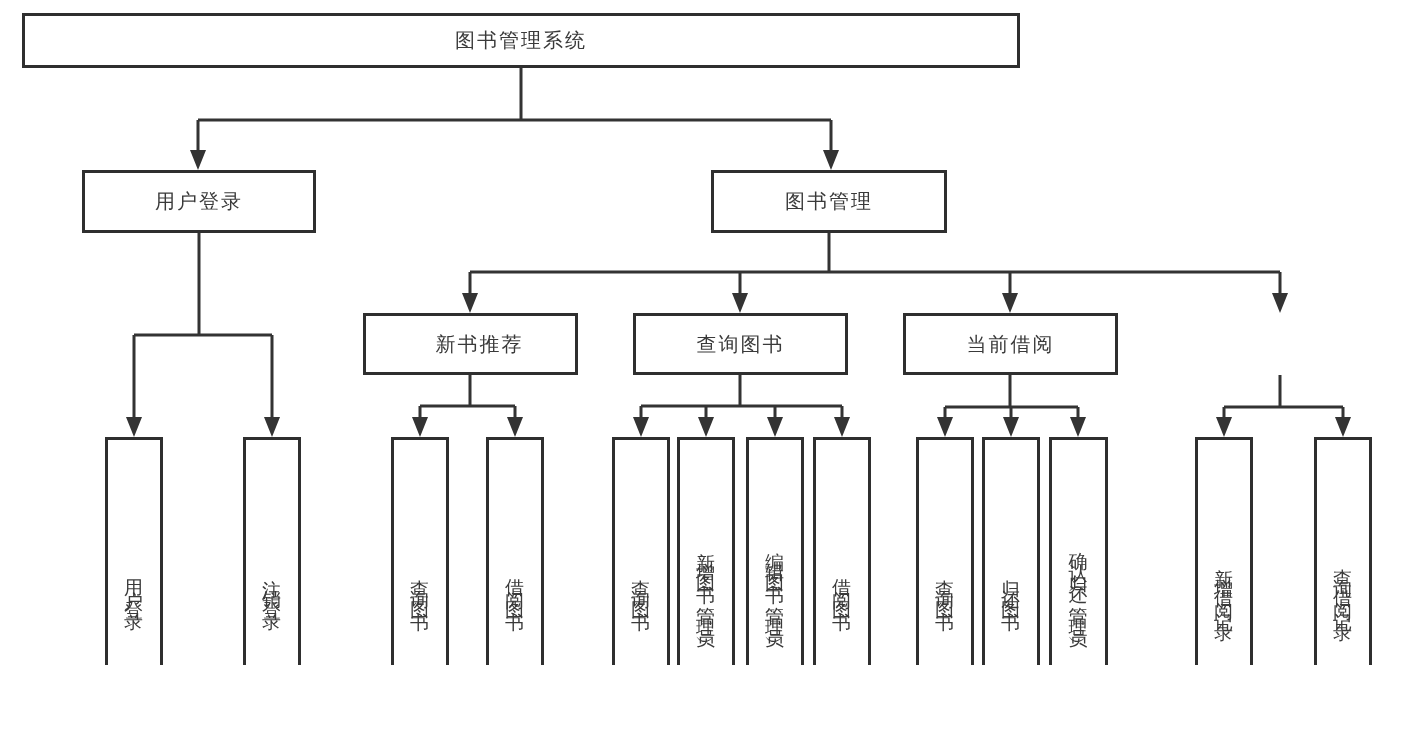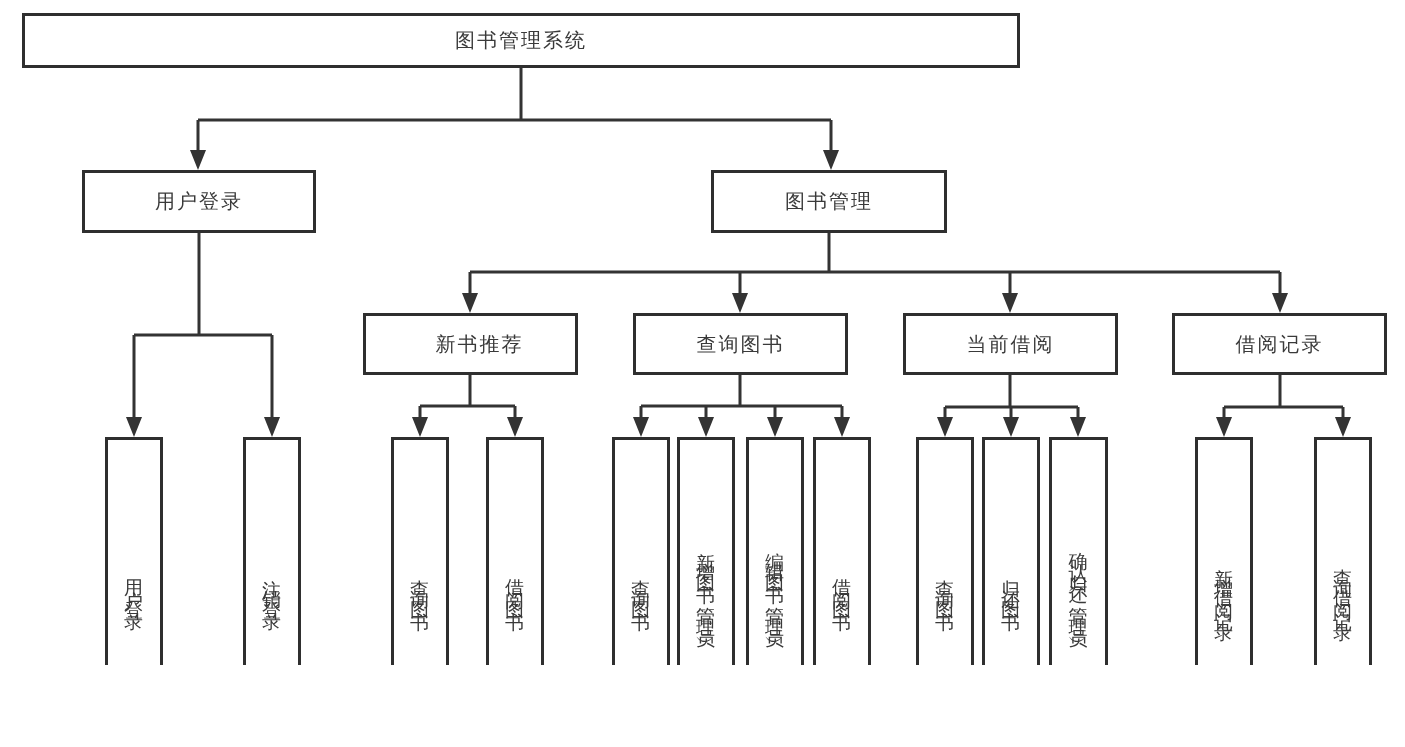--- a/index.html
+++ b/index.html
@@ -100,21 +100,20 @@
   </svg>
 
   <div class="node" style="left:22px; top:13px; width:998px; height:55px;">图书管理系统</div>
 
   <div class="node" style="left:82px; top:170px; width:234px; height:63px;">用户登录</div>
   <div class="node" style="left:711px; top:170px; width:236px; height:63px;">图书管理</div>
 
   <div class="node" style="left:363px; top:313px; width:215px; height:62px;padding-left:18px;">新书推荐</div>
   <div class="node" style="left:633px; top:313px; width:215px; height:62px;">查询图书</div>
   <div class="node" style="left:903px; top:313px; width:215px; height:62px;">当前借阅</div>
-  <div class="node" style="left:1172px; top:313px; width:215px; height:62px;">借阅记录</div>
 
   <div class="vnode" style="left:105px; top:437px; width:58px; height:298px;">用户登录</div>
   <div class="vnode" style="left:243px; top:437px; width:58px; height:298px;">注销登录</div>
 
   <div class="vnode" style="left:391px; top:437px; width:58px; height:298px;">查询图书</div>
   <div class="vnode" style="left:486px; top:437px; width:58px; height:298px;">借阅图书</div>
 
   <div class="vnode" style="left:612px; top:437px; width:58px; height:298px;">查询图书</div>
   <div class="vnode" style="left:677px; top:437px; width:58px; height:298px;">新增图书（管理员）</div>
   <div class="vnode" style="left:746px; top:437px; width:58px; height:298px;">编辑图书（管理员）</div>

